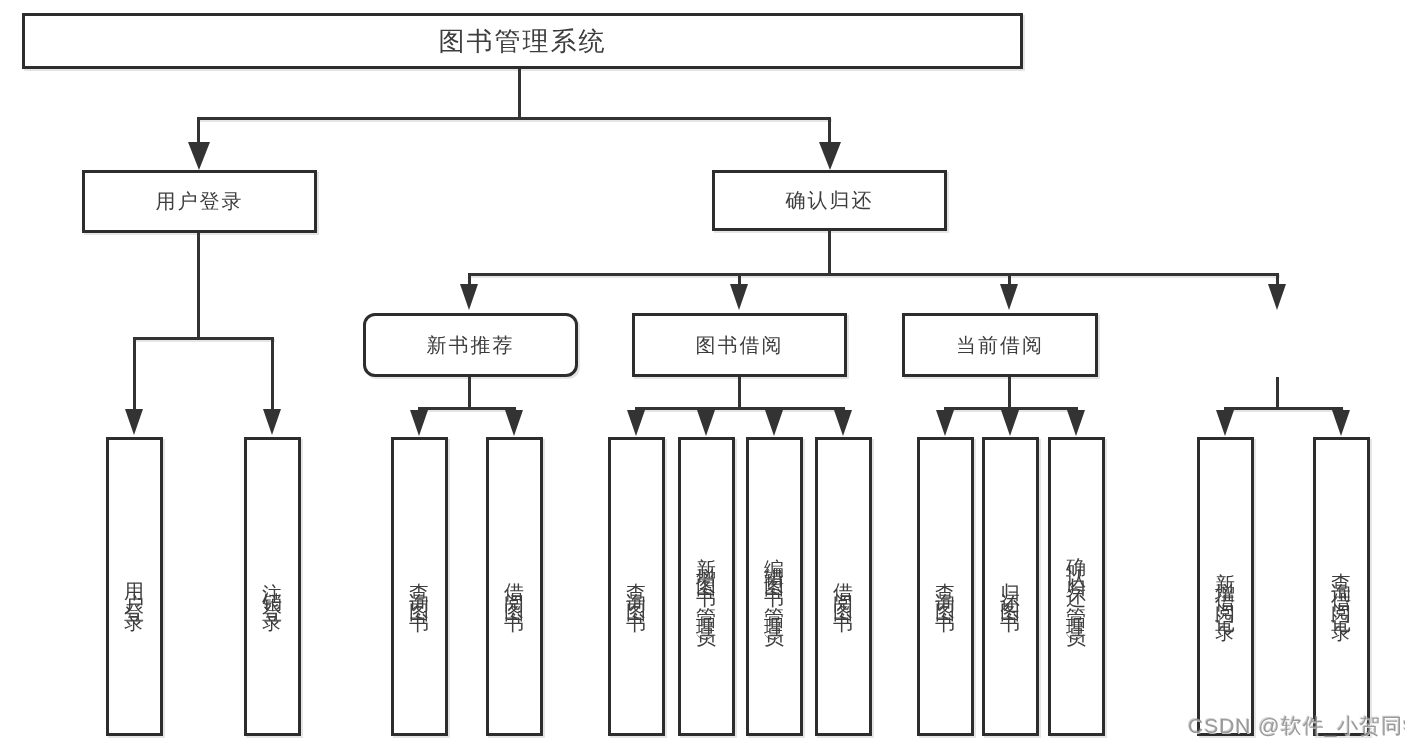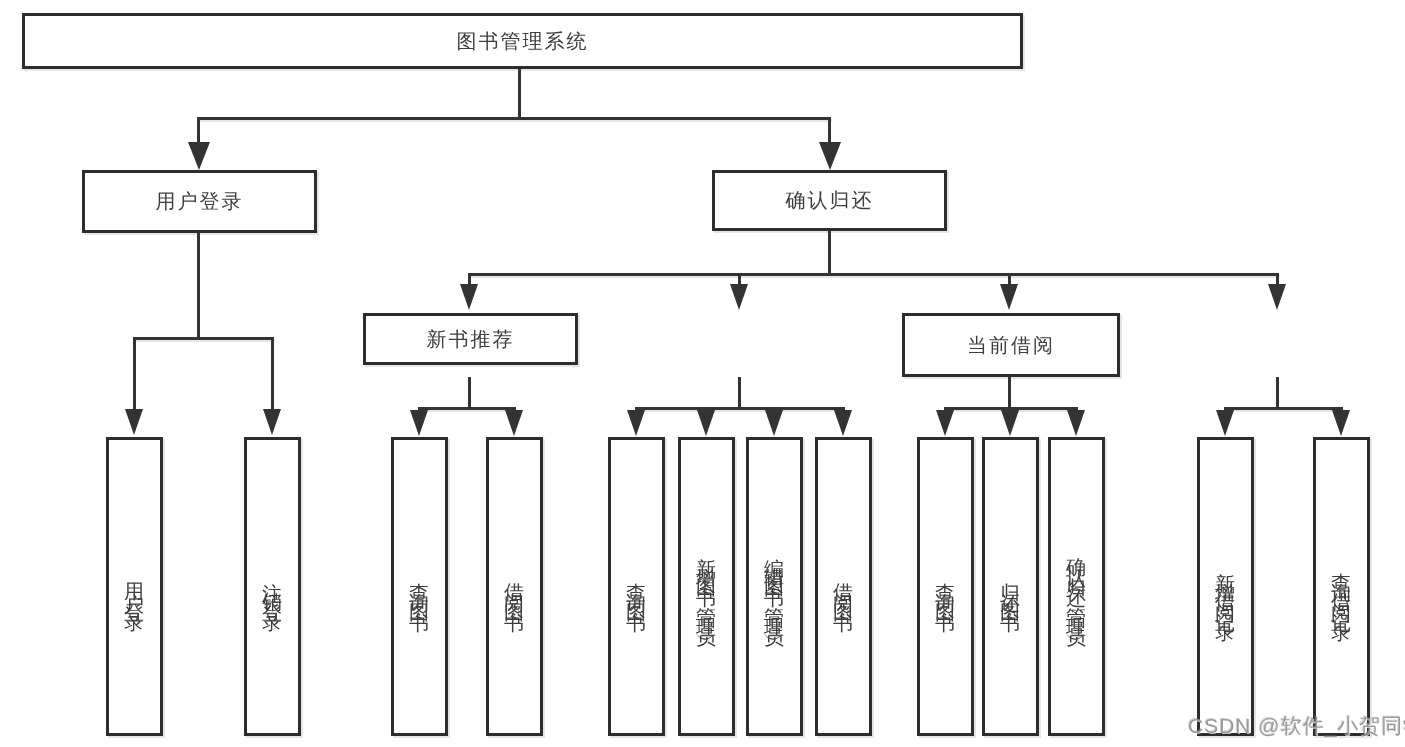--- a/index.html
+++ b/index.html
@@ -10,21 +10,21 @@
   .node{
     position:absolute;
     box-sizing:border-box;
     border:3px solid #2d2d2d;
     background:#ffffff;
     color:#3d3d3d;
     display:flex;align-items:center;justify-content:center;
     box-shadow:2px 2px 0 rgba(0,0,0,0.10);
   }
   .hnode{font-size:20px;letter-spacing:2px;}
-  .root{font-size:20px;letter-spacing:2px;}
+  .root{font-size:26px;letter-spacing:2px;}
   .leaf{
     writing-mode:vertical-rl;
     text-orientation:mixed;
     font-size:20px;
     letter-spacing:10px;
     line-height:1;
     width:57px;top:437px;height:299px;
   }
 
   
@@ -58,22 +58,23 @@
 </head>
 <body>
 
 <div id="stage">
 
   <div class="node root" style="left:22px;top:13px;width:1001px;height:56px;">图书管理系统</div>
 
   <div class="node hnode" style="left:82px;top:170px;width:235px;height:63px;">用户登录</div>
   <div class="node hnode" style="left:712px;top:170px;width:235px;height:61px;">确认归还</div>
 
-  <div class="node hnode" style="left:363px;top:313px;width:215px;height:52px;">新书推荐</div>
-  <div class="node hnode" style="left:902px;top:313px;width:218px;height:64px;">当前借阅</div>
+  <div class="node hnode" style="left:363px;top:313px;width:215px;height:64px;border-radius:12px;">新书推荐</div>
+  <div class="node hnode" style="left:632px;top:313px;width:215px;height:64px;">图书借阅</div>
+  <div class="node hnode" style="left:902px;top:313px;width:196px;height:64px;">当前借阅</div>
 
   <div class="node leaf" style="left:106px;">用户登录</div>
   <div class="node leaf" style="left:244px;">注销登录</div>
 
   <div class="node leaf" style="left:391px;">查询图书</div>
   <div class="node leaf" style="left:486px;">借阅图书</div>
 
   <div class="node leaf" style="left:608px;">查询图书</div>
   <div class="node leaf" style="left:678px;">新增图书（管理员）</div>
   <div class="node leaf" style="left:746px;">编辑图书（管理员）</div>

